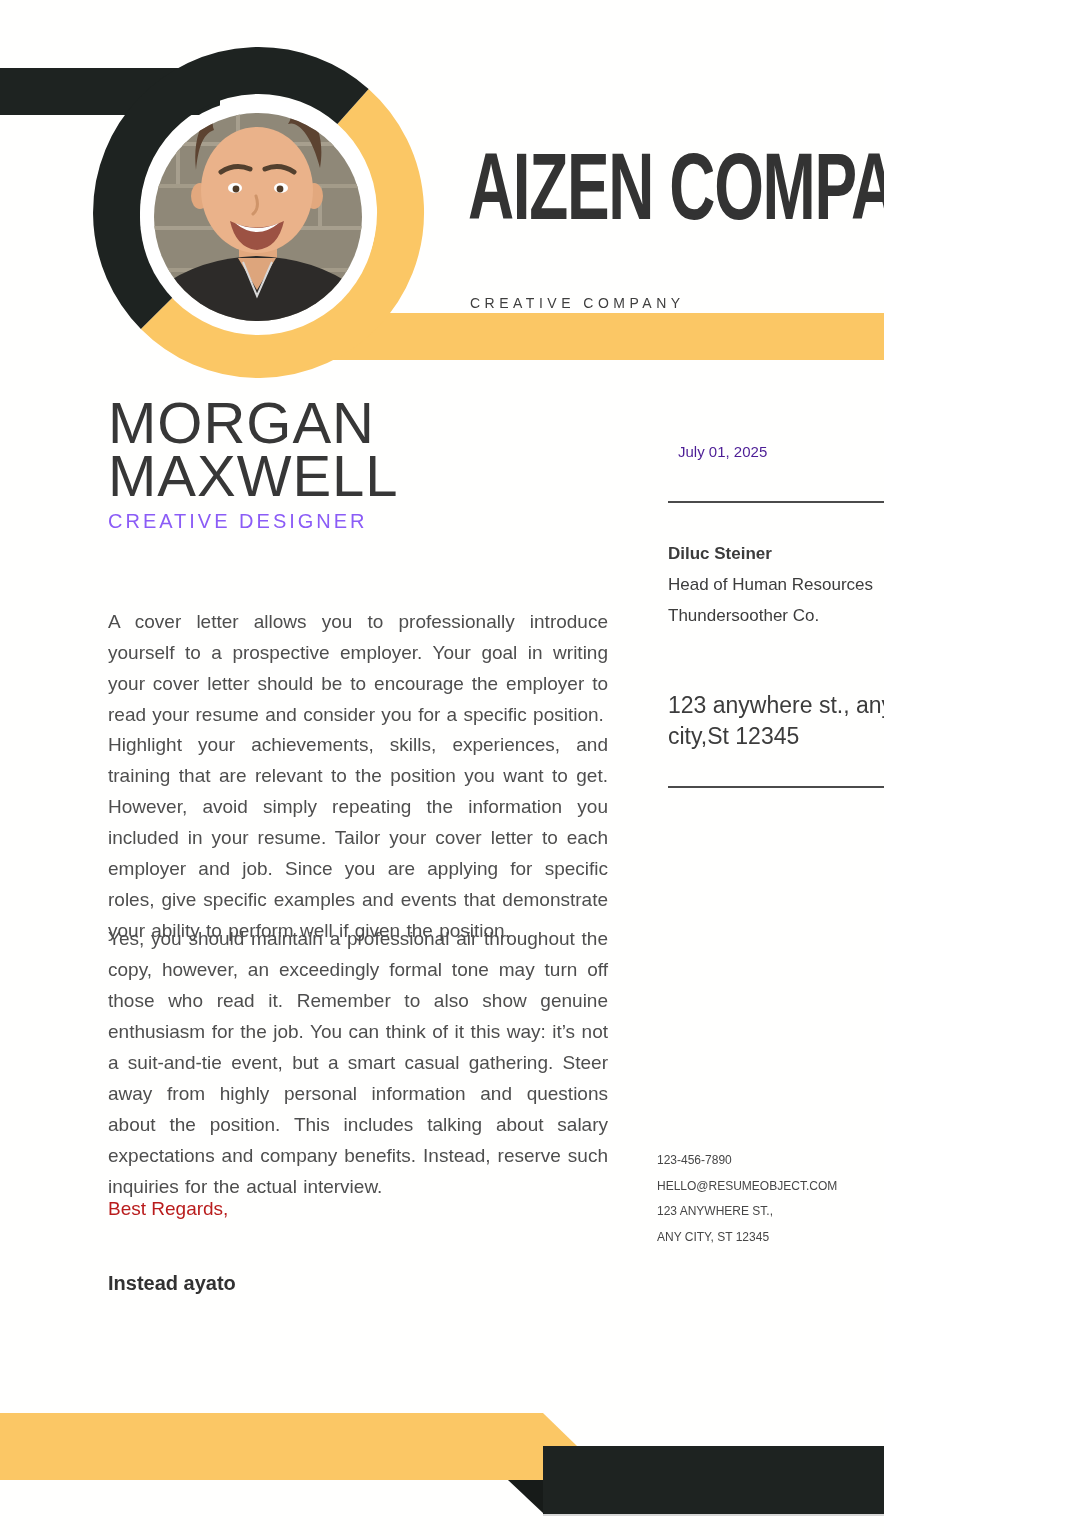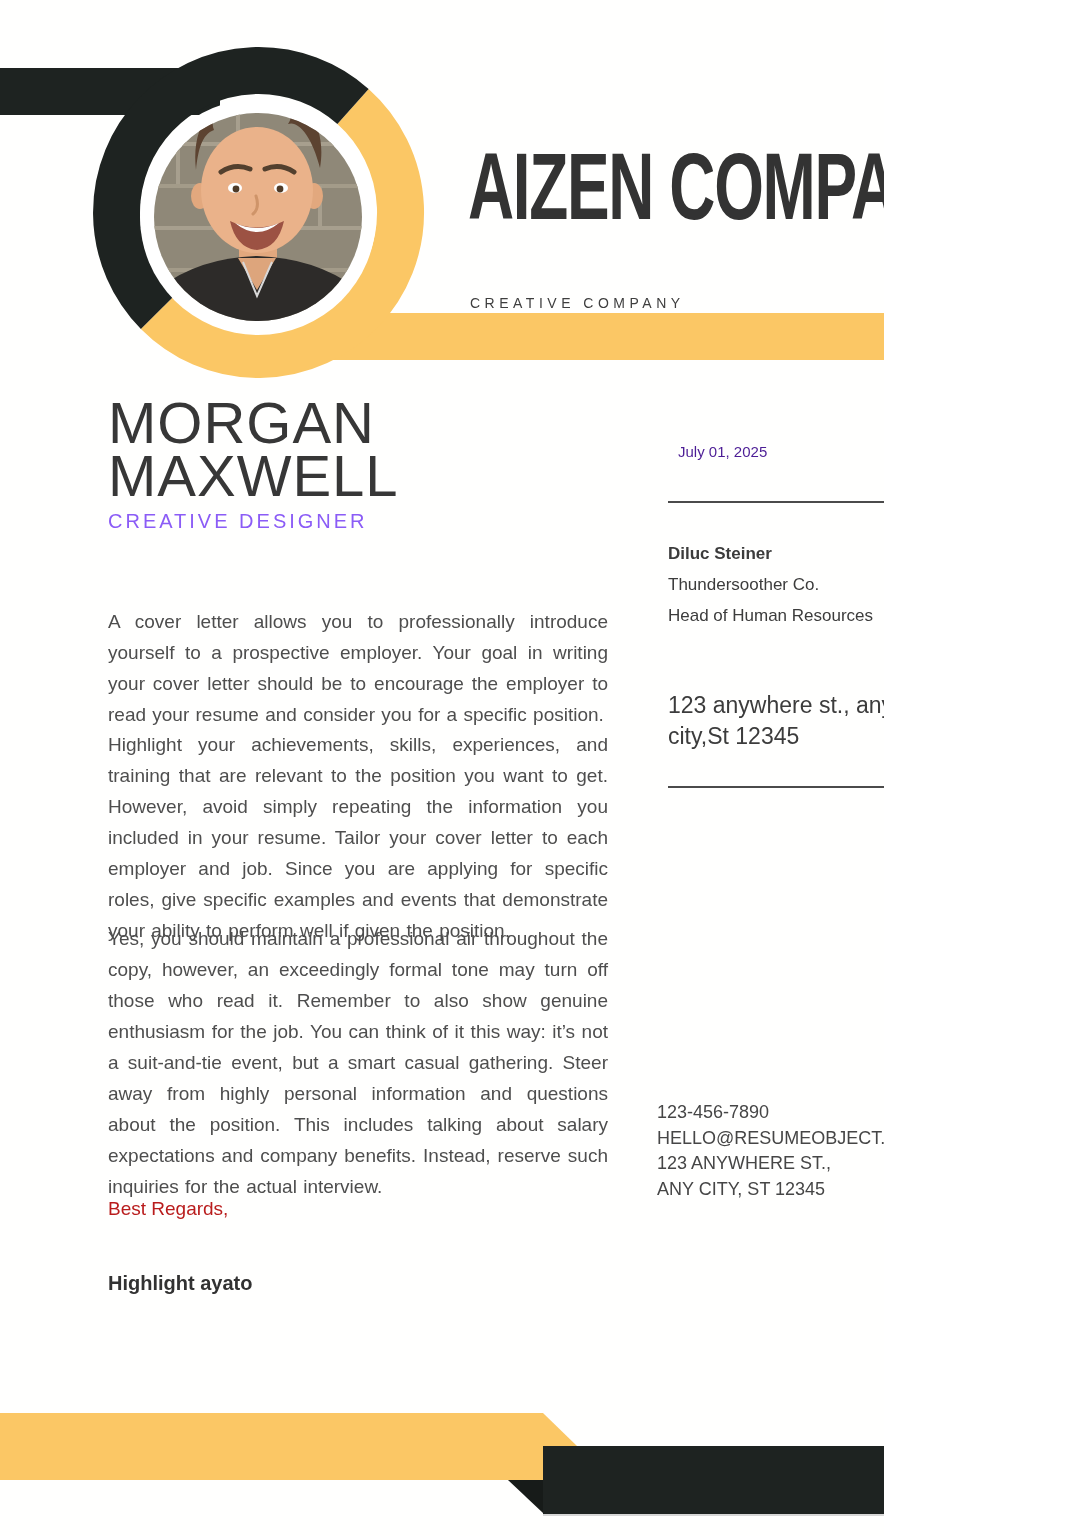--- a/index.html
+++ b/index.html
@@ -67,22 +67,22 @@
   .recipient{
     left:668px;top:538px;width:246px;
     font-size:17px;line-height:31px;color:#3c3c3c;
   }
   .recipient-name{font-weight:bold;}
   .recipient-address{
     left:668px;top:690px;width:242px;
     font-size:23px;line-height:31px;color:#3c3c3c;
   }
   .contact{
-    left:657px;top:1100px;
-    font-size:18px;line-height:25.5px;color:#464646;
+    left:657px;top:1148px;
+    font-size:12px;line-height:25.5px;color:#464646;
   }
 
   svg{display:block;}
 </style>
 </head>
 <body>
 
 <div class="page">
 
   <svg class="abs" style="left:0;top:0;" width="1086" height="385" viewBox="0 0 1086 385">
@@ -148,29 +148,29 @@
 
   <h2 class="abs sender-name">MORGAN MAXWELL</h2>
   <div class="abs sender-role">CREATIVE DESIGNER</div>
 
 
   <p class="abs body-par par-1">A cover letter allows you to professionally introduce yourself to a prospective employer. Your goal in writing your cover letter should be to encourage the employer to read your resume and consider you for a specific position.</p>
   <p class="abs body-par par-2">Highlight your achievements, skills, experiences, and training that are relevant to the position you want to get. However, avoid simply repeating the information you included in your resume. Tailor your cover letter to each employer and job. Since you are applying for specific roles, give specific examples and events that demonstrate your ability to perform well if given the position.</p>
   <p class="abs body-par par-3">Yes, you should maintain a professional air throughout the copy, however, an exceedingly formal tone may turn off those who read it. Remember to also show genuine enthusiasm for the job. You can think of it this way: it’s not a suit-and-tie event, but a smart casual gathering. Steer away from highly personal information and questions about the position. This includes talking about salary expectations and company benefits. Instead, reserve such inquiries for the actual interview.</p>
 
   <div class="abs closing">Best Regards,</div>
-  <div class="abs signature">Highlight ayato</div>
+  <div class="abs signature">Instead ayato</div>
 
   <div class="abs letter-date">July 01, 2025</div>
   <div class="abs rule rule-1"></div>
 
   <div class="abs recipient">
     <div class="recipient-name">Diluc Steiner</div>
+    <div>Head of Human Resources</div>
     <div>Thundersoother Co.</div>
-    <div>Head of Human Resources</div>
   </div>
 
   <div class="abs recipient-address">123 anywhere st., any city,St 12345</div>
   <div class="abs rule rule-2"></div>
 
   <div class="abs contact">
     <div>123-456-7890</div>
     <div>HELLO@RESUMEOBJECT.COM</div>
     <div>123 ANYWHERE ST.,</div>
     <div>ANY CITY, ST 12345</div>

